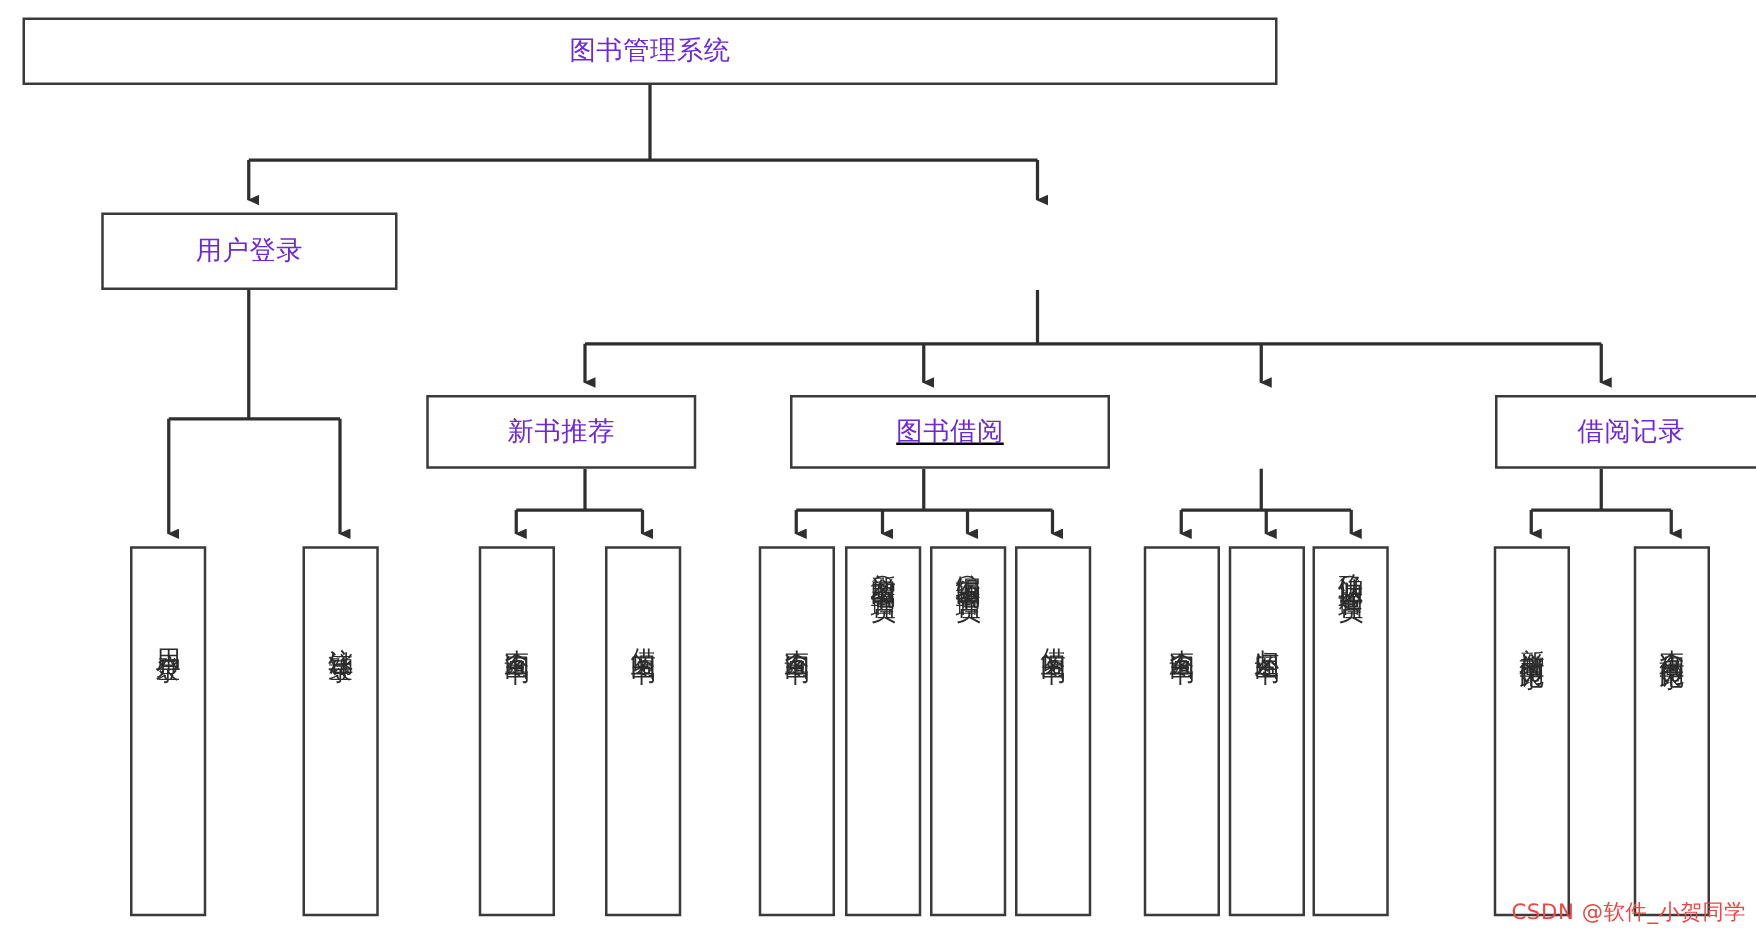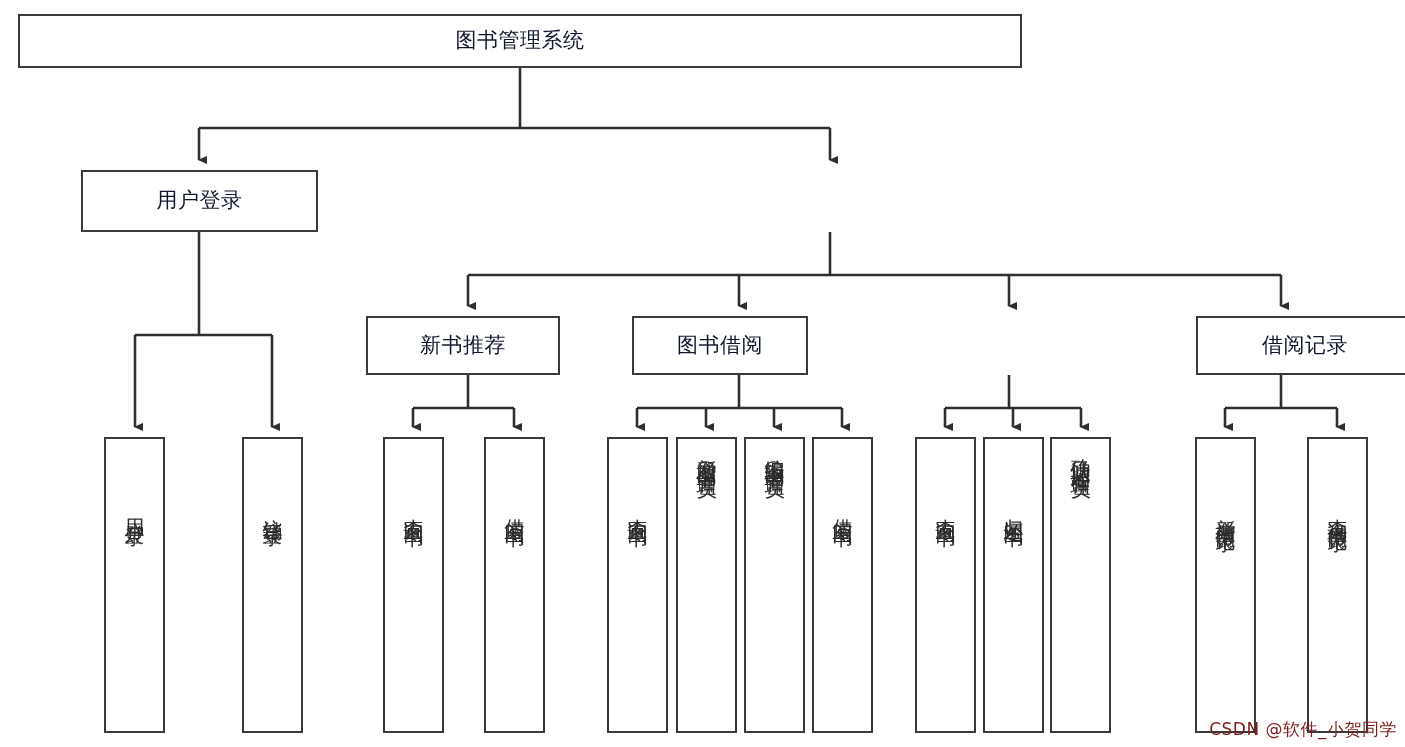--- a/index.html
+++ b/index.html
@@ -33,21 +33,21 @@
     border: 2px solid #3a3a3a;
     display: flex;
     align-items: center;
     justify-content: center;
   }
   .node-box.horiz {
     writing-mode: horizontal-tb;
   }
   .node-label-h {
     font-size: 21px;
-    color: #0f172a;
+    color: #6d28d9;
     line-height: 1.2;
     letter-spacing: 0.5px;
     white-space: nowrap;
   }
   .node-box.vert {
     align-items: flex-start;
     justify-content: center;
     padding-top: 4px;
   }
   .node-label-v {
@@ -60,21 +60,21 @@
     white-space: nowrap;
   }
   .node-box.vert.mid .node-label-v {
     margin-top: 60px;
   }
   .watermark {
     position: absolute;
     right: 8px;
     bottom: 6px;
     font-size: 17px;
-    color: #7f1d1d;
+    color: #ef4444;
     letter-spacing: 0.5px;
     white-space: nowrap;
     pointer-events: none;
   }
 </style>
 </head>
 <body>
 
 <div id="diagram-root">
 
@@ -131,25 +131,25 @@
 
   <div class="node-box horiz" style="left:18px; top:14px; width:1004px; height:54px;">
     <span class="node-label-h">图书管理系统</span>
   </div>
 
   <div class="node-box horiz" style="left:81px; top:170px; width:237px; height:62px;">
     <span class="node-label-h">用户登录</span>
   </div>
 
 
-  <div class="node-box horiz" style="left:366px; top:316px; width:194px; height:59px;">
+  <div class="node-box horiz" style="left:341px; top:316px; width:216px; height:59px;">
     <span class="node-label-h">新书推荐</span>
   </div>
 
-  <div class="node-box horiz" style="left:632px; top:316px; width:176px; height:59px;">
+  <div class="node-box horiz" style="left:632px; top:316px; width:256px; height:59px;text-decoration:underline;">
     <span class="node-label-h">图书借阅</span>
   </div>
 
 
   <div class="node-box horiz" style="left:1172px; top:316px; width:218px; height:59px;margin-left:24px;">
     <span class="node-label-h">借阅记录</span>
   </div>
 
   <div class="node-box vert mid" style="left:104px; top:437px; width:61px; height:296px;">
     <span class="node-label-v">用户登录</span>

